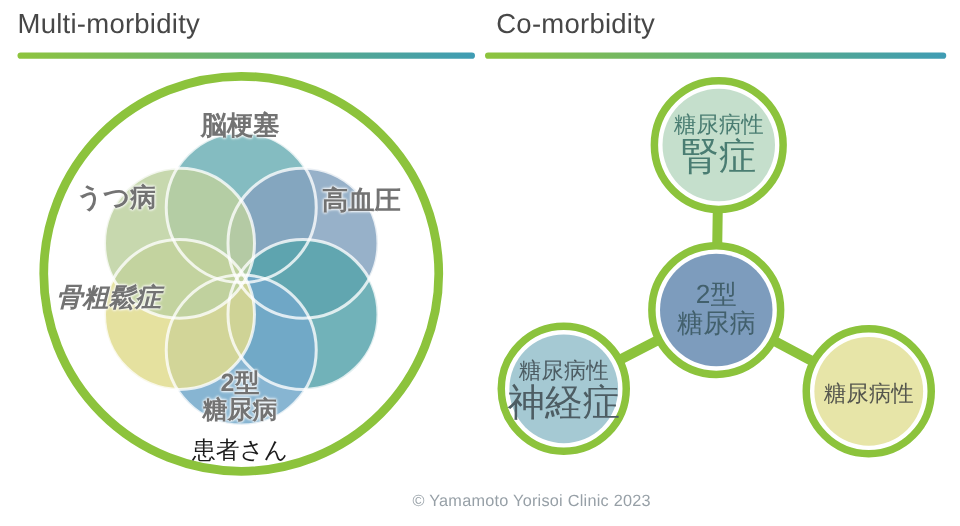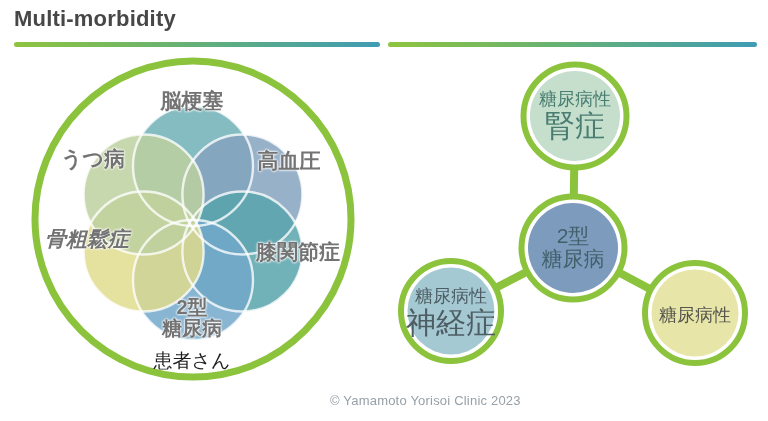--- a/index.html
+++ b/index.html
@@ -1,21 +1,21 @@
 <!DOCTYPE html>
 <html lang="ja"><head>
 <meta charset="utf-8">
 <style>
   html,body{margin:0;padding:0;background:#fff;}
   .stage{
     position:relative;width:768px;height:421px;background:#ffffff;overflow:hidden;
     font-family:"Liberation Sans","DejaVu Sans",sans-serif;
   }
   .title{
-    position:absolute;top:6px;margin:0;font-size:22px;font-weight:700;color:#474747;
+    position:absolute;top:6px;margin:0;font-size:22px;font-weight:400;color:#474747;
     letter-spacing:.2px;white-space:nowrap;
   }
   .title-left{left:14px;}
   .title-right{left:397px;}
   .rule{
     position:absolute;top:42px;height:5px;border-radius:3px;
     background:linear-gradient(90deg,#8ec43e 0%,#5fae7e 55%,#3f9cb4 100%);
   }
   .rule-left{left:14px;width:366px;}
   .rule-right{left:388px;width:369px;}
@@ -42,20 +42,21 @@
     letter-spacing:.2px;white-space:nowrap;
   }
 </style>
 </head>
 <body>
 
 <div class="stage">
 
   <h1 class="title title-left">Multi-morbidity</h1>
   <div class="rule rule-left"></div>
+  <h1 class="title title-right">Co-morbidity</h1>
   <div class="rule rule-right"></div>
 
   <svg class="svg-venn" width="340" height="326" viewBox="0 0 340 326" xmlns="http://www.w3.org/2000/svg">
     <circle cx="171" cy="162" r="158" fill="none" stroke-width="7" stroke="#8cc33c"></circle>
     <g style="isolation:isolate">
       <g style="mix-blend-mode:multiply" fill-opacity="0.85">
         <circle cx="171" cy="109" r="60" fill="#6fb0b6"></circle>
         <circle cx="220.4" cy="137.5" r="60" fill="#85a3c0"></circle>
         <circle cx="220.4" cy="194.5" r="60" fill="#58a5ad"></circle>
         <circle cx="171" cy="223" r="60" fill="#72a8ca"></circle>
@@ -68,21 +69,20 @@
         <circle cx="220.4" cy="194.5" r="60"></circle>
         <circle cx="171" cy="223" r="60"></circle>
         <circle cx="121.6" cy="194.5" r="60"></circle>
         <circle cx="121.6" cy="137.5" r="60"></circle>
       </g>
     </g>
   </svg>
 
   <div class="abs-label venn-label" style="left:192px;top:101px;">脳梗塞</div>
   <div class="abs-label venn-label" style="left:289px;top:161px;">高血圧</div>
-  <div class="abs-label venn-label" style="left:298px;top:252px;">膝関節症</div>
   <div class="abs-label venn-label" style="left:192px;top:318px;font-size:20px;">
     <span class="ln">2型</span>
     <span class="ln">糖尿病</span>
   </div>
   <div class="abs-label venn-label" style="left:87px;top:239px;font-style:italic;">骨粗鬆症</div>
   <div class="abs-label venn-label" style="left:93px;top:159px;">うつ病</div>
   <div class="abs-label patient-label" style="left:192px;top:361px;">患者さん</div>
 
   <svg class="svg-net" width="383" height="330" viewBox="0 0 383 330" xmlns="http://www.w3.org/2000/svg">
     <g stroke-width="8" stroke-linecap="round">

